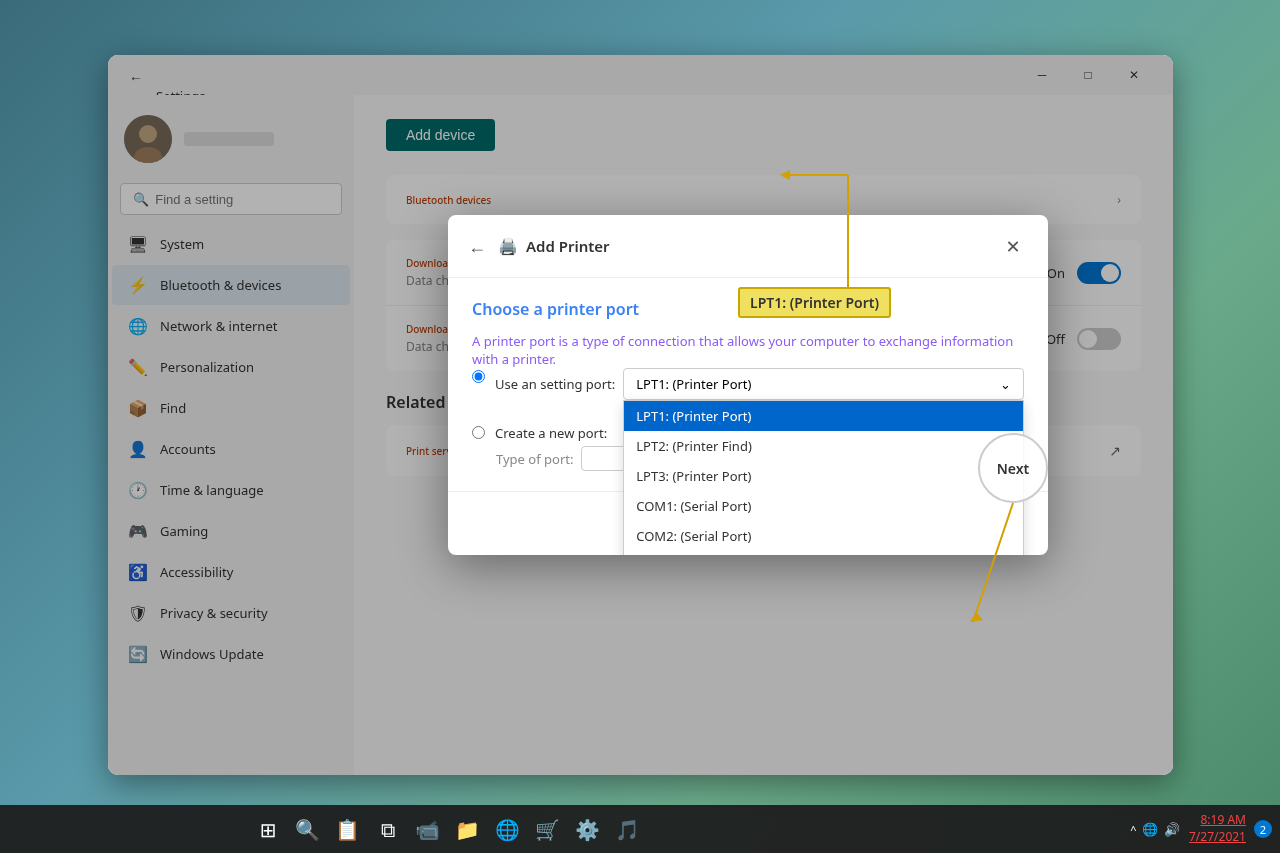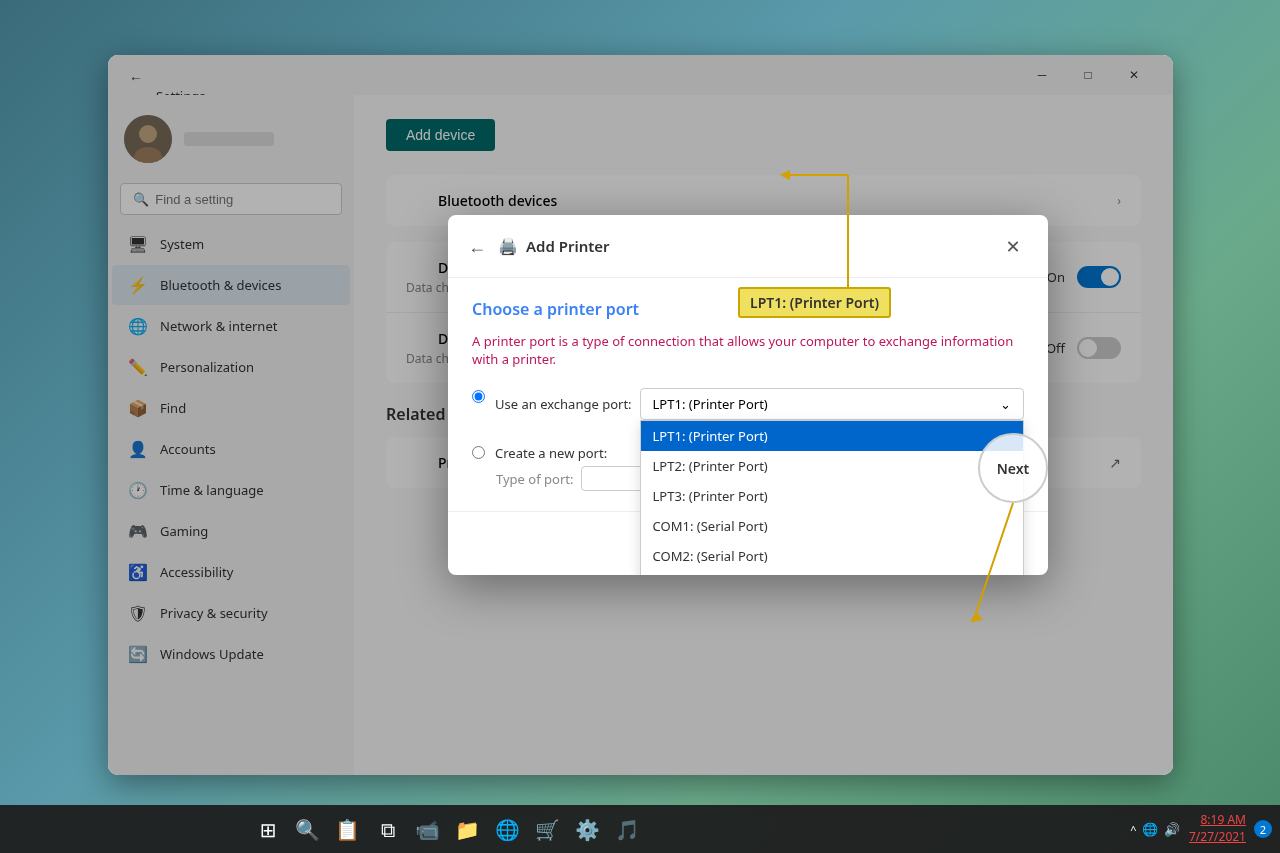--- a/index.html
+++ b/index.html
@@ -214,21 +214,21 @@
     }
     .settings-item {
       display: flex;
       align-items: center;
       padding: 16px 20px;
       border-bottom: 1px solid #f0f0f0;
       cursor: pointer;
     }
     .settings-item:last-child { border-bottom: none; }
     .settings-item-text { flex: 1; }
-    .settings-item-title { font-size: 14px; color: #000000; font-weight: 500; margin-left: 32px; }
+    .settings-item-title { font-size: 10px; color: #c2410c; font-weight: 500; }
     .settings-item-desc { font-size: 12px; color: #888; margin-top: 2px; }
     .settings-item-right {
       display: flex;
       align-items: center;
       gap: 12px;
     }
     .toggle {
       width: 44px;
       height: 22px;
       border-radius: 11px;
@@ -315,22 +315,21 @@
       padding: 20px 24px;
     }
     .dialog-subtitle {
       font-size: 16px;
       font-weight: 600;
       color: #3b82f6;
       margin-bottom: 12px;
     }
     .dialog-desc {
       font-size: 13px;
-      color: #be185d;
-      margin-bottom: 20px;
+      color: #8b5cf6;
     }
 
     .radio-group { display: flex; flex-direction: column; gap: 16px; }
     .radio-row {
       display: flex;
       align-items: flex-start;
       gap: 10px;
     }
     .radio-row input[type=radio] {
       margin-top: 2px;
@@ -681,29 +680,29 @@
     <div class="dialog-body">
       <div class="dialog-subtitle">Choose a printer port</div>
       <div class="dialog-desc">A printer port is a type of connection that allows your computer to exchange information with a printer.</div>
 
       <div class="radio-group">
 
         <div class="radio-row">
           <input type="radio" name="port-type" checked="" style="">
           <div class="radio-row-right">
             <div class="port-select-row">
-              <span class="radio-label">Use an exchange port:</span>
+              <span class="radio-label">Use an setting port:</span>
               <div class="dropdown-container">
                 <div class="dropdown-select">
                   <span>LPT1: (Printer Port)</span>
                   <span>⌄</span>
                 </div>
                 <div class="dropdown-open">
                   <div class="dropdown-item selected">LPT1: (Printer Port)</div>
-                  <div class="dropdown-item">LPT2: (Printer Port)</div>
+                  <div class="dropdown-item">LPT2: (Printer Find)</div>
                   <div class="dropdown-item">LPT3: (Printer Port)</div>
                   <div class="dropdown-item">COM1: (Serial Port)</div>
                   <div class="dropdown-item">COM2: (Serial Port)</div>
                   <div class="dropdown-item">COM3: (Serial Port)</div>
 
                 </div>
               </div>
             </div>
           </div>
         </div>

